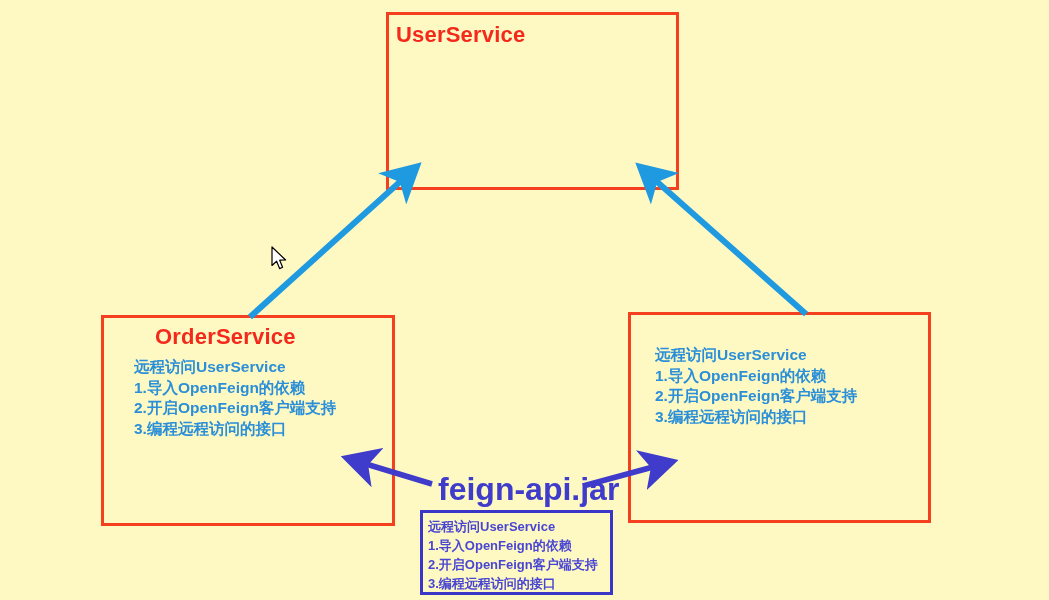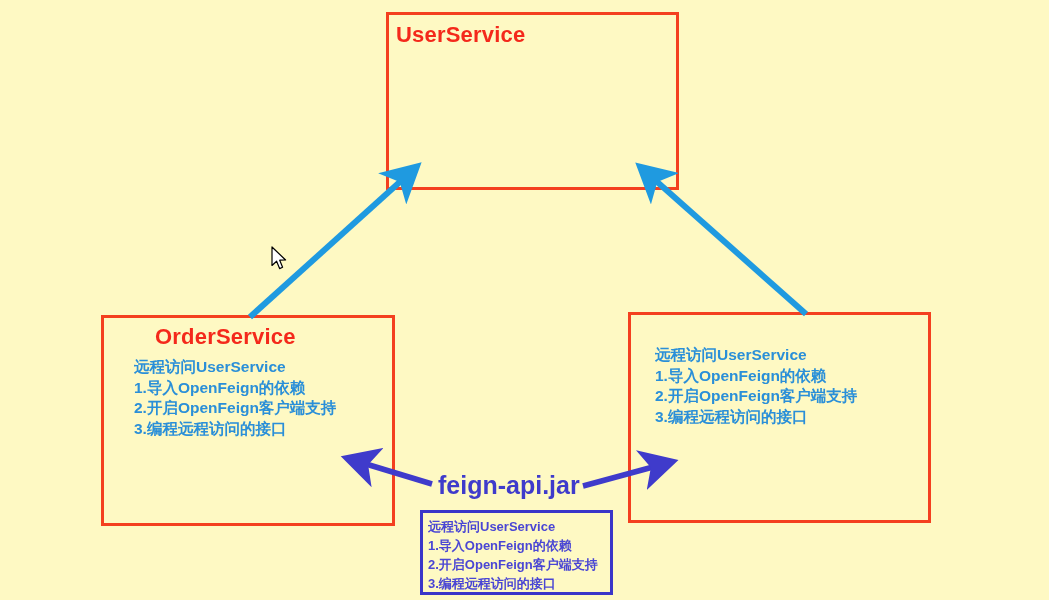--- a/index.html
+++ b/index.html
@@ -69,21 +69,21 @@
     font-size: 13px;
     line-height: 19px;
     white-space: nowrap;
   }
   #jar-label {
     position: absolute;
     left: 438px;
     top: 471px;
     color: #3f3bcb;
     font-weight: bold;
-    font-size: 25px;
+    font-size: 32px;
     white-space: nowrap;
     text-align: center;
   }
   svg.overlay {
     position: absolute;
     left: 0; top: 0;
     width: 1049px;
     height: 600px;
     pointer-events: none;
   }

